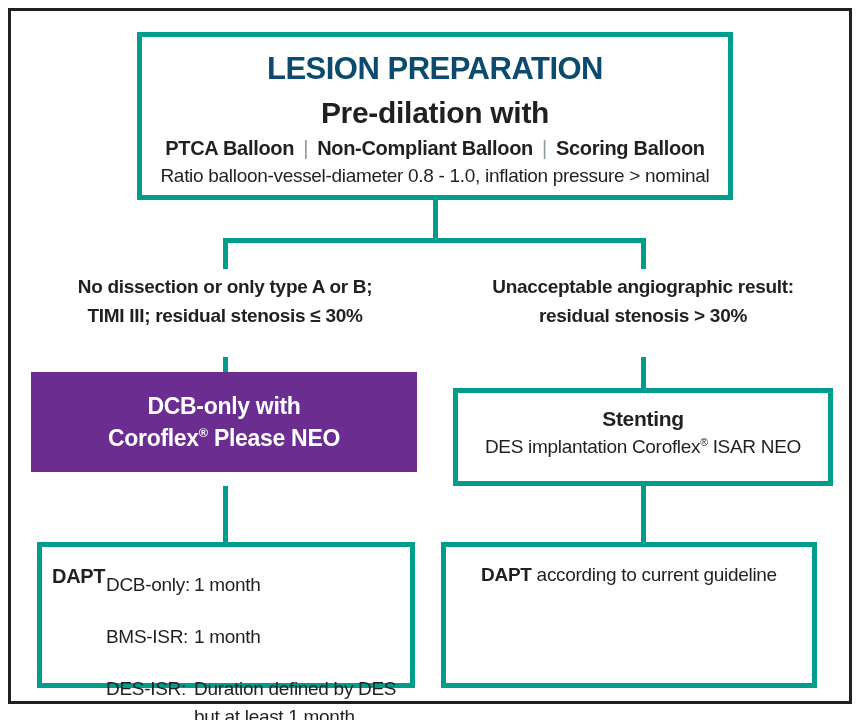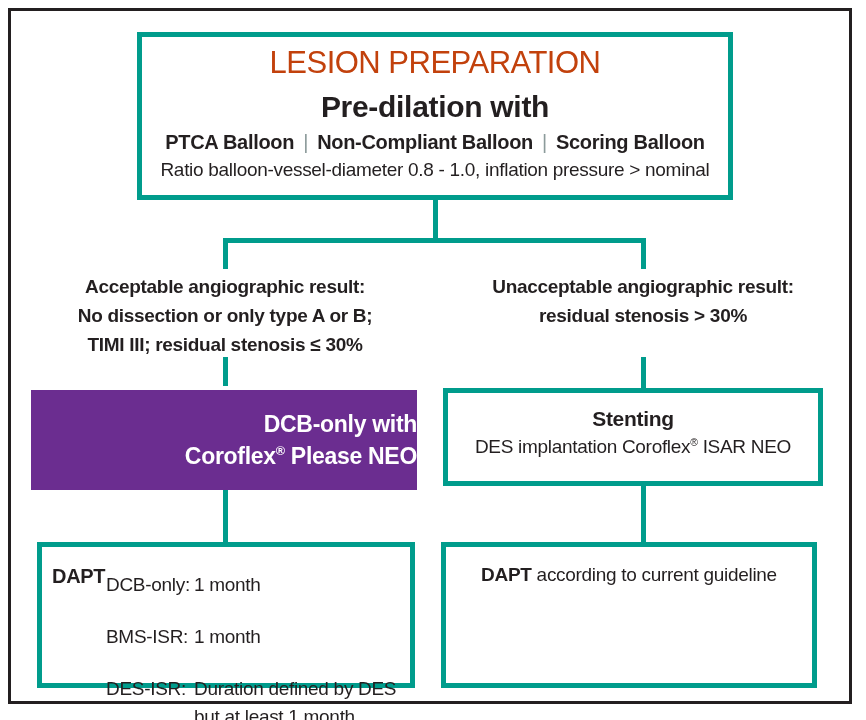--- a/index.html
+++ b/index.html
@@ -11,36 +11,36 @@
   .frame{
     position:absolute;left:8px;top:8px;width:844px;height:696px;
     border:3px solid #231f20;box-sizing:border-box;
   }
   .box{position:absolute;box-sizing:border-box;background:#fff;}
   .teal-border{border:5px solid #009c8c;}
   .line{position:absolute;background:#009c8c;}
 
   
   .top-box{left:137px;top:32px;width:596px;height:168px;text-align:center;}
-  .top-title{margin-top:8px;font-size:31px;font-weight:400;color:#c2410c;letter-spacing:-0.5px;}
+  .top-title{margin-top:14px;font-size:31px;font-weight:700;color:#0c4a6e;letter-spacing:-0.5px;}
   .top-sub{margin-top:9px;font-size:30px;font-weight:700;letter-spacing:-0.3px;}
   .top-opts{margin-top:7px;font-size:20px;font-weight:700;letter-spacing:-0.3px;}
   .sep{color:#8c9b9b;font-weight:400;padding:0 9px;}
   .top-detail{margin-top:5px;font-size:19px;font-weight:400;letter-spacing:-0.3px;}
 
   
   .cond{position:absolute;width:400px;text-align:center;font-size:19px;line-height:29px;font-weight:700;letter-spacing:-0.3px;}
   .cond-left{left:25px;top:272px;}
   .cond-right{left:443px;top:272px;}
 
   
-  .dcb-box{left:31px;top:390px;width:386px;height:100px;background:#6b2d90;color:#ffffff;text-align:right;}
+  .dcb-box{left:31px;top:372px;width:386px;height:100px;background:#6b2d90;color:#ffffff;text-align:center;}
   .dcb-box .l{font-size:23px;font-weight:700;line-height:32px;letter-spacing:-0.3px;}
   .dcb-inner{padding-top:18px;}
-  .stent-box{left:443px;top:388px;width:380px;height:98px;text-align:center;}
+  .stent-box{left:453px;top:388px;width:380px;height:98px;text-align:center;}
   .stent-title{margin-top:14px;font-size:21px;font-weight:700;letter-spacing:-0.3px;}
   .stent-detail{margin-top:5px;font-size:19px;font-weight:400;letter-spacing:-0.3px;}
   sup{font-size:0.55em;vertical-align:super;line-height:0;}
 
   
   .dapt-left{left:37px;top:542px;width:378px;height:146px;}
   .dapt-right{left:441px;top:542px;width:376px;height:146px;text-align:center;}
   .dapt-heading{position:absolute;left:10px;top:18px;font-size:20px;font-weight:700;letter-spacing:-0.3px;}
   .dapt-rows{margin:18px 0 0 64px;font-size:19px;line-height:28px;letter-spacing:-0.3px;}
   .dapt-row{display:flex;margin-top:24px;}
@@ -65,21 +65,20 @@
 <div class="line" style="left:433px;top:200px;width:5px;height:38px;"></div>
 <div class="line" style="left:223px;top:238px;width:423px;height:5px;"></div>
 <div class="line" style="left:223px;top:243px;width:5px;height:26px;"></div>
 <div class="line" style="left:641px;top:243px;width:5px;height:26px;"></div>
 <div class="line" style="left:223px;top:357px;width:5px;height:29px;"></div>
 <div class="line" style="left:641px;top:357px;width:5px;height:31px;"></div>
 <div class="line" style="left:223px;top:486px;width:5px;height:56px;"></div>
 <div class="line" style="left:641px;top:486px;width:5px;height:56px;"></div>
 
 <div class="cond cond-left">
-  <div>Acceptable angiographic result:</div>
   <div>No dissection or only type A or B;</div>
   <div>TIMI III; residual stenosis ≤ 30%</div>
 </div>
 <div class="cond cond-right">
   <div>Unacceptable angiographic result:</div>
   <div>residual stenosis &gt; 30%</div>
 </div>
 
 <div class="box dcb-box">
   <div class="dcb-inner">

